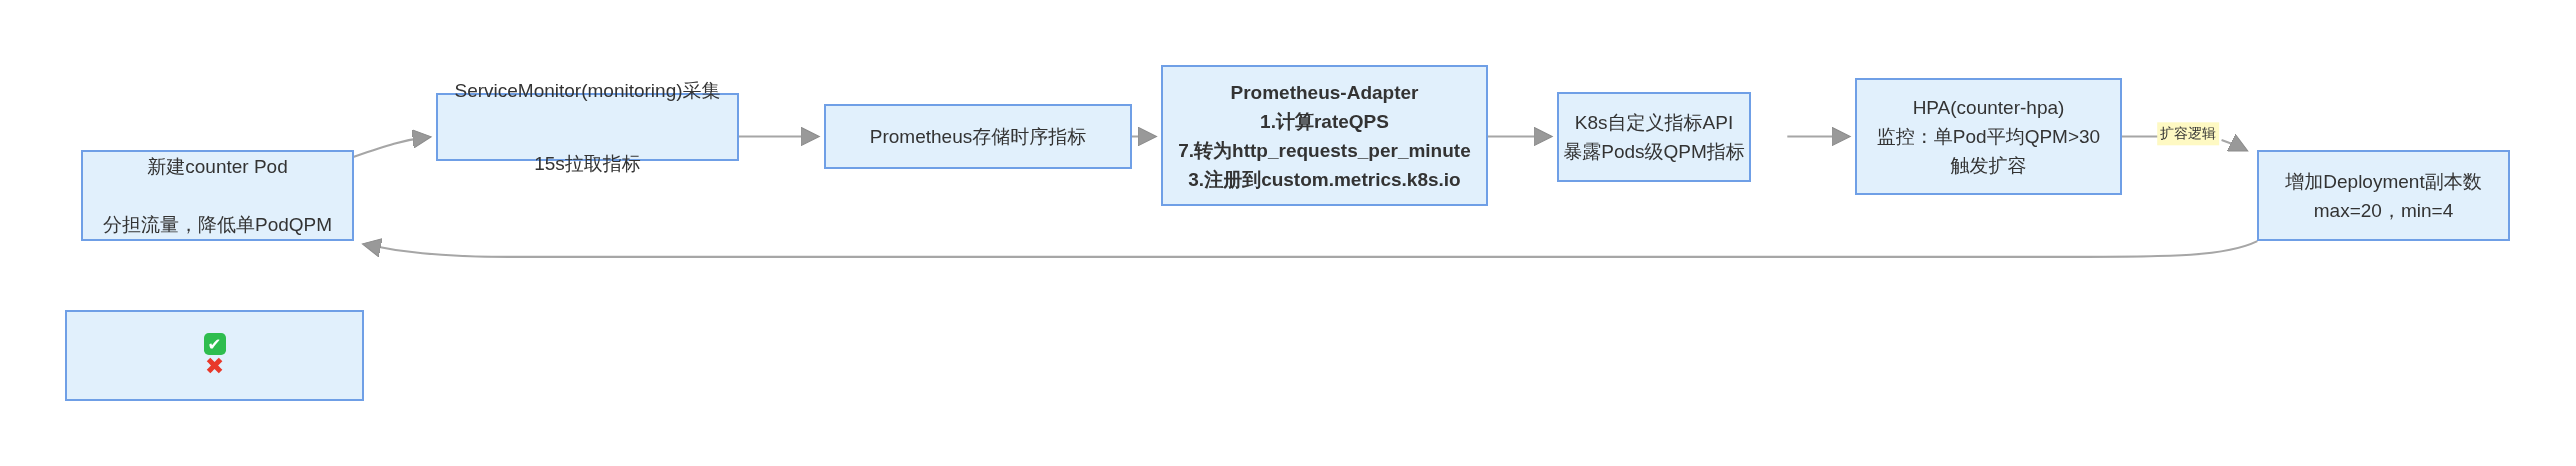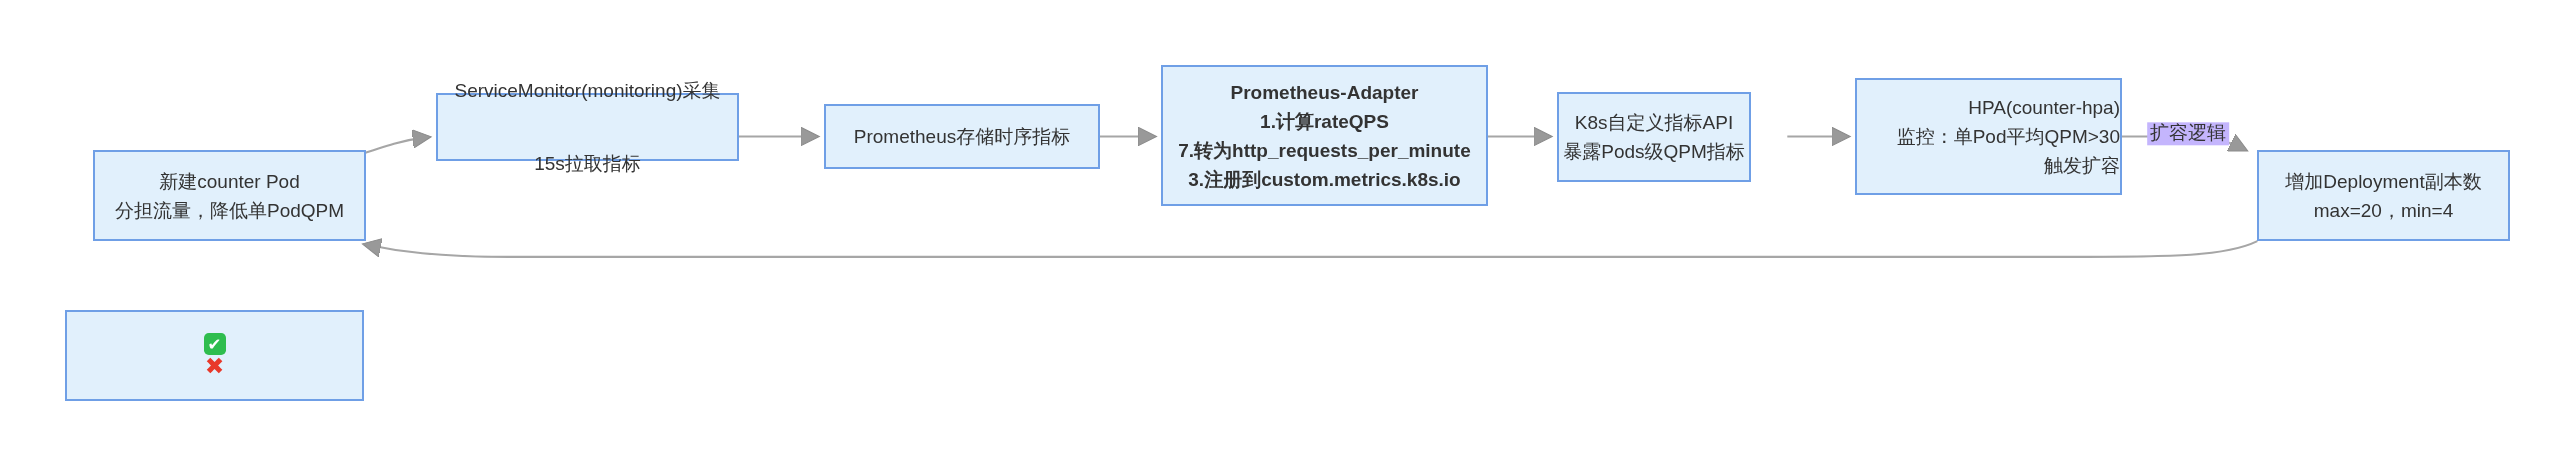--- a/index.html
+++ b/index.html
@@ -38,23 +38,23 @@
     align-items: center;
     justify-content: center;
     text-align: center;
     font-size: 19px;
     line-height: 29px;
     color: #333333;
   }
   .edge-label {
     position: absolute;
     transform: translate(-50%, -50%);
-    background: #c4b5fd;
+    background: #fef9c3;
     color: #333333;
-    font-size: 19px;
+    font-size: 14px;
     line-height: 20.6px;
     padding: 1.4px 2.8px;
     white-space: nowrap;
   }
   .note-box {
     position: absolute;
     box-sizing: border-box;
     background: #e1f0fc;
     border: 2.1px solid #6f9fe6;
     display: flex;
@@ -108,47 +108,47 @@
     <path class="edge" d="M 513 228 C 560 212, 586 203, 622 199" marker-end="url(#arrow)"></path>
     <path class="edge" d="M 1073 198 L 1186 198" marker-end="url(#arrow)"></path>
     <path class="edge" d="M 1587 198 L 1676 198" marker-end="url(#arrow)"></path>
     <path class="edge" d="M 2162 198 L 2251 198" marker-end="url(#arrow)"></path>
     <path class="edge" d="M 2597 198 L 2684 198" marker-end="url(#arrow)"></path>
     <path class="edge" d="M 3083 198 L 3145 198"></path>
     <path class="edge" d="M 3228 203 Q 3246 209, 3262 217" marker-end="url(#arrow)"></path>
     <path class="edge" d="M 3280 350 C 3235 372, 3160 373, 3000 373 L 740 373 C 635 373, 578 365, 531 355" marker-end="url(#arrow)"></path>
   </svg>
 
-  <div class="node" style="left:93px; top:150px; width:273px; height:91px;">
+  <div class="node" style="left:81px; top:150px; width:273px; height:91px;justify-content:space-between;">
     <div>新建counter Pod</div>
     <div>分担流量，降低单PodQPM</div>
   </div>
 
   <div class="node" style="left:436px; top:93px; width:303px; height:68px;gap:44px;">
     <div>ServiceMonitor(monitoring)采集</div>
     <div>15s拉取指标</div>
   </div>
 
-  <div class="node" style="left:824px; top:104px; width:276px; height:65px;">
+  <div class="node" style="left:824px; top:104px; width:308px; height:65px;">
     <div>Prometheus存储时序指标</div>
   </div>
 
   <div class="node" style="left:1161px; top:65px; width:327px; height:141px;font-weight:bold;">
     <div>Prometheus-Adapter</div>
     <div>1.计算rateQPS</div>
     <div>7.转为http_requests_per_minute</div>
     <div>3.注册到custom.metrics.k8s.io</div>
   </div>
 
   <div class="node" style="left:1557px; top:92px; width:194px; height:90px;">
     <div>K8s自定义指标API</div>
     <div>暴露Pods级QPM指标</div>
   </div>
 
-  <div class="node" style="left:1855px; top:78px; width:267px; height:117px;align-items:flex-end;">
+  <div class="node" style="left:1855px; top:78px; width:267px; height:117px;">
     <div>HPA(counter-hpa)</div>
     <div>监控：单Pod平均QPM&gt;30</div>
     <div>触发扩容</div>
   </div>
 
   <div class="node" style="left:2257px; top:150px; width:253px; height:91px;">
     <div>增加Deployment副本数</div>
     <div>max=20，min=4</div>
   </div>
 

